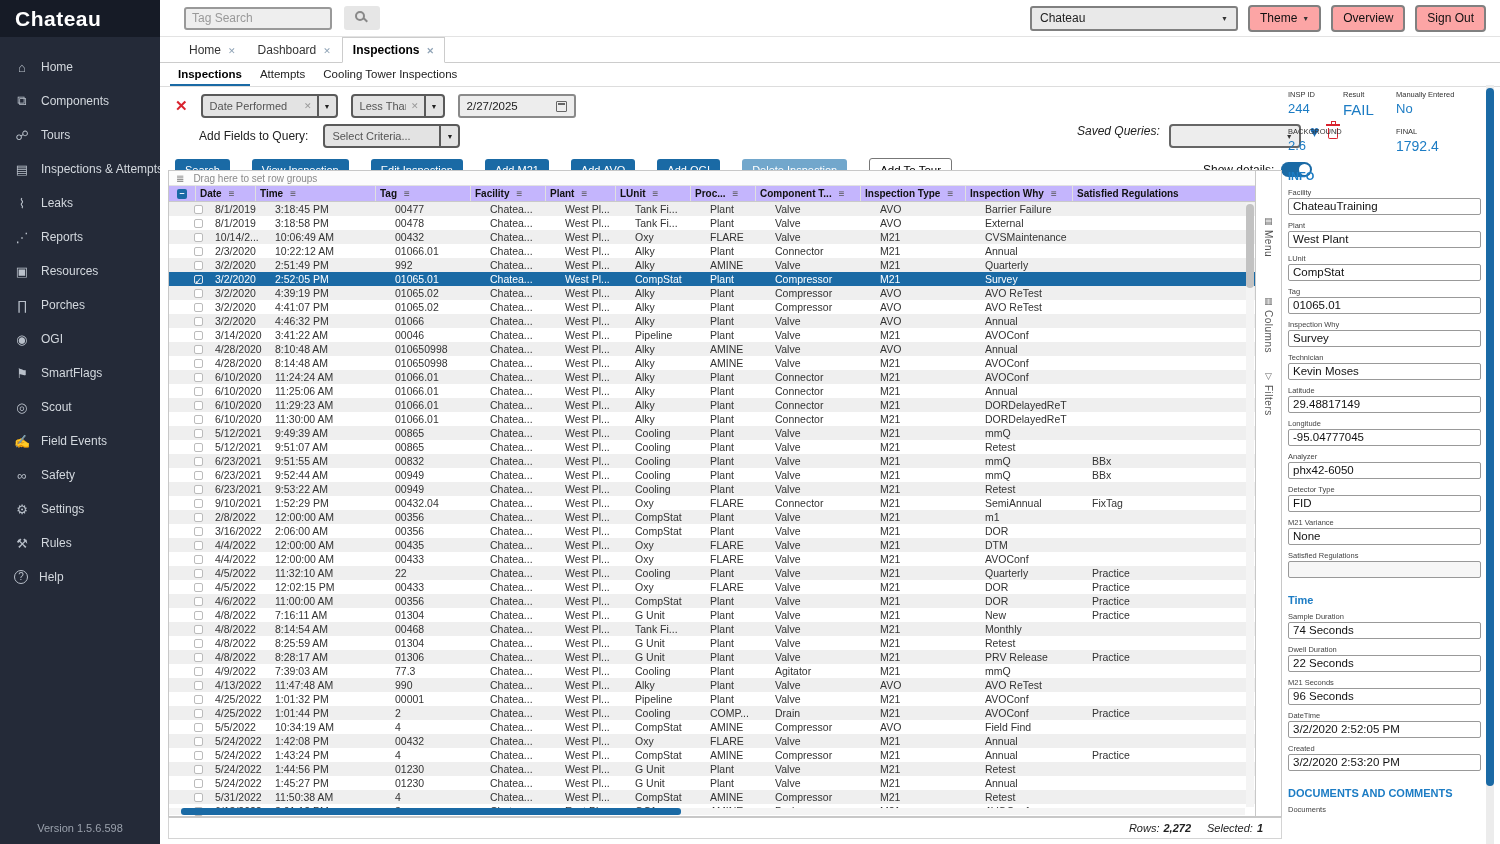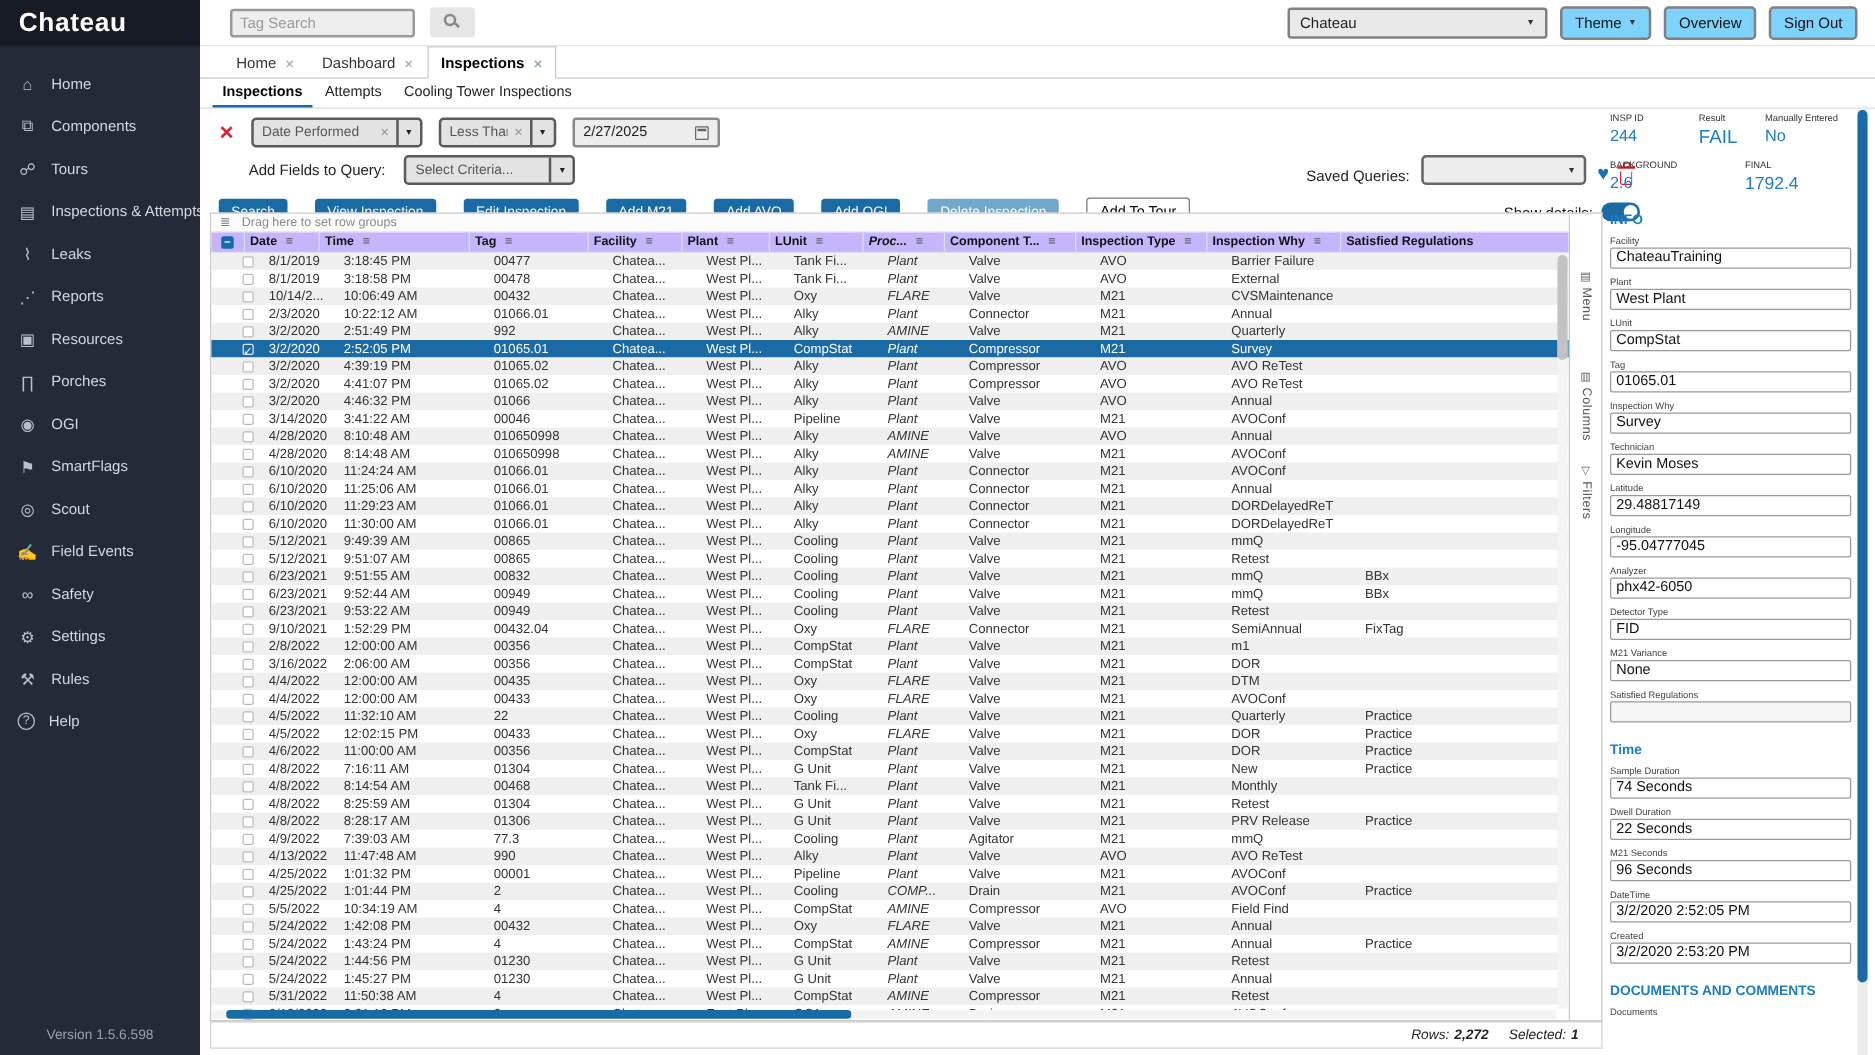--- a/index.html
+++ b/index.html
@@ -19,21 +19,21 @@
   
   #topbar { position:absolute; left:160px; top:0; right:0; height:37px; background:#fff; border-bottom:1px solid #e3e3e3; display:flex; align-items:center; }
   #tag-search { margin-left:24px; width:148px; height:23px; background:#eee; border:2px solid #999; border-radius:3px; font-size:12px; padding:0 6px; color:#333; font-family:inherit; }
   #tag-search::placeholder { color:#999; }
   #search-btn { margin-left:12px; width:36px; height:24px; background:#e6e6e6; border:none; border-radius:3px; position:relative; cursor:pointer; }
   .mag { position:absolute; left:11px; top:5px; width:10px; height:10px; border:2px solid #888; border-radius:50%; }
   .mag::after { content:""; position:absolute; width:5px; height:2px; background:#888; transform:rotate(45deg); right:-5px; bottom:-2px; }
   #topbar-right { margin-left:auto; display:flex; align-items:center; gap:10px; padding-right:14px; }
   #org-select { width:208px; height:25px; background:#e9e9e9; border:2px solid #808080; border-radius:3px; font-size:12px; display:flex; align-items:center; padding:0 8px; cursor:pointer; }
   .caret { margin-left:auto; font-size:7px; color:#333; }
-  .top-btn { height:27px; background:#7dd3fc; border:2px solid #808080; border-radius:4px; font-size:12px; padding:0 10px; display:flex; align-items:center; gap:5px; cursor:pointer; font-family:inherit; color:#111; }
+  .top-btn { height:27px; background:#fca5a5; border:2px solid #808080; border-radius:4px; font-size:12px; padding:0 10px; display:flex; align-items:center; gap:5px; cursor:pointer; font-family:inherit; color:#111; }
 
   
   #main { position:absolute; left:160px; top:37px; right:0; bottom:0; background:#fff; }
 
   #tabbar { height:26px; border-bottom:1px solid #ccc; display:flex; align-items:flex-end; padding-left:18px; }
   .tab { display:flex; align-items:center; gap:7px; padding:5px 10px; font-size:12px; color:#333; position:relative; top:1px; border:1px solid transparent; cursor:pointer; white-space:nowrap; }
   .tab.active { font-weight:bold; color:#000; border:1px solid #ccc; border-bottom:1px solid #fff; background:#fff; }
   .tab-close::before { content:"\2715"; font-size:9px; color:#8fa3b6; }
 
   #subtabbar { height:24px; border-bottom:1px solid #ddd; display:flex; align-items:stretch; padding-left:10px; gap:2px; }
@@ -47,21 +47,21 @@
   .combo .val { padding:0 7px; white-space:nowrap; overflow:hidden; flex:1; }
   .combo .cx { color:#999; font-size:9px; padding:0 5px; }
   .combo .dd { border-left:2px solid #5a5a5a; width:19px; height:100%; display:flex; align-items:center; justify-content:center; font-size:7px; color:#222; }
   .w135 { width:137px; } .w92 { width:94px; } .w137 { width:137px; }
   #date-input { width:118px; height:24px; background:#ededed; border:2px solid #8a8a8a; border-radius:3px; display:flex; align-items:center; font-size:11.5px; color:#222; padding:0 7px; cursor:pointer; }
   .cal { margin-left:auto; width:11px; height:11px; border:1.5px solid #666; border-radius:1px; position:relative; }
   .cal::before { content:""; position:absolute; top:1px; left:1px; right:1px; height:2px; background:#666; }
 
   #query-row2 { display:flex; align-items:center; margin:4px 0 0 39px; height:26px; position:relative; font-size:12px; }
   #criteria-combo { margin-left:15px; }
-  .saved-group { position:absolute; left:846px; display:flex; align-items:flex-end; gap:9px; }
+  .saved-group { position:absolute; left:878px; display:flex; align-items:flex-start; gap:9px;font-style:italic; }
   #saved-select { width:132px; height:24px; background:#ededed; border:2px solid #666; border-radius:4px; display:flex; align-items:center; padding:0 6px; cursor:pointer; }
   .heart { color:#1b6fb8; font-size:16px; cursor:pointer; line-height:1; }
   .trash { width:10px; height:11px; border:1.5px solid #d9232e; border-top:none; border-radius:0 0 2px 2px; position:relative; margin-top:4px; cursor:pointer; }
   .trash::before { content:""; position:absolute; top:-4px; left:-3px; right:-3px; height:1.5px; background:#d9232e; }
   .trash::after { content:""; position:absolute; top:-7px; left:2px; width:3px; height:2px; border:1.5px solid #d9232e; border-bottom:none; }
 
   #query-row3 { display:flex; align-items:center; gap:22px; margin:8px 0 0 15px; height:25px; position:relative; }
   .btn { height:22px; background:#1a6aa5; color:#fff; border:none; border-radius:3px; font-size:11px; padding:0 10px; cursor:pointer; font-family:inherit; white-space:nowrap; }
   .btn.light { background:#72a7cc; }
   .btn.outline { background:#fff; color:#000; border:1.5px solid #777; height:24px; font-size:11.5px; border-radius:3px; }
@@ -79,21 +79,21 @@
   .hmenu::before { content:"\2261"; }
   .ccb { width:26px; flex:0 0 26px; display:flex; justify-content:center; align-items:center; height:100%; }
   .hcb { width:10px; height:10px; background:#1a6aa5; border-radius:2px; color:#fff; font-size:9px; line-height:9px; text-align:center; cursor:pointer; }
   .hcb::before { content:"\2013"; }
   #hrow > .i0, .grow > .i0 { width:60px; flex:0 0 60px; }
   #hrow > .i1, .grow > .i1 { width:120px; flex:0 0 120px; }
   #hrow > .i2, .grow > .i2 { width:95px; flex:0 0 95px; }
   #hrow > .i3, .grow > .i3 { width:75px; flex:0 0 75px; }
   #hrow > .i4, .grow > .i4 { width:70px; flex:0 0 70px; }
   #hrow > .i5, .grow > .i5 { width:75px; flex:0 0 75px; }
-  #hrow > .i6, .grow > .i6 { width:65px; flex:0 0 65px;font-style:italic; }
+  #hrow > .i6, .grow > .i6 { width:65px; flex:0 0 65px; }
   #hrow > .i7, .grow > .i7 { width:105px; flex:0 0 105px; }
   #hrow > .i8, .grow > .i8 { width:105px; flex:0 0 105px; }
   #hrow > .i9, .grow > .i9 { width:107px; flex:0 0 107px; }
   #hrow > .i10, .grow > .i10 { flex:1; }
   #rows { position:relative; }
   .grow { height:14px; display:flex; align-items:center; font-size:10.5px; color:#333; cursor:pointer;padding-left:16px; }
   .grow:nth-of-type(odd) { background:#efefef; }
   .grow.selected { background:#1a6aa5 !important; color:#fff; }
   .cell { padding:0 4px; overflow:hidden; white-space:nowrap; height:100%; line-height:14px; }
   .rcb { width:9px; height:9px; border:1px solid #bbb; border-radius:2px; background:#fff; position:relative; }
@@ -116,21 +116,21 @@
   
   #statusbar { position:absolute; left:8px; top:780px; width:1114px; height:22px; border:1px solid #d4d4d4; border-top:1px solid #c8c8c8; background:#fff; display:flex; justify-content:flex-end; align-items:center; gap:16px; padding-right:18px; font-size:11px; color:#222; }
   .sb-group { display:flex; gap:4px;font-style:italic; }
   .sb-bold { font-weight:bold; }
 
   
   #detail { position:absolute; left:1125px; top:48px; width:202px; bottom:0; overflow:hidden; padding-left:3px; }
   .stats-row { display:flex; margin-top:5px; }
   .stat .slabel { font-size:7.5px; color:#333; }
   .stat .sval { color:#1c7cc4; font-size:13px; margin-top:2px; }
-  #stats1 > .i0 { width:55px; } #stats1 > .i1 { width:53px;margin-left:16px; }
+  #stats1 > .i0 { width:55px; } #stats1 > .i1 { width:53px; }
   #stats1 > .i1 .sval { font-size:15px; }
   .stats-row.second { margin-top:9px; }
   #stats2 > .i0 { width:108px; }
   #stats2 > .i1 .sval { font-size:14px;text-align:right; }
   .dheading { color:#1c7cc4; font-size:11px; font-weight:bold; margin:16px 0 0 0; }
   .dfield { margin:6px 6px 0 0; }
   .dlabel { font-size:7.5px; color:#444; margin-bottom:1px; }
   .dinput { height:17px; border:1px solid #999; border-radius:2px; font-size:11.5px; color:#111; padding:1px 4px; background:#fff; white-space:nowrap; overflow:hidden; }
   .dinput:empty { background:#f6f6f6; }
 

